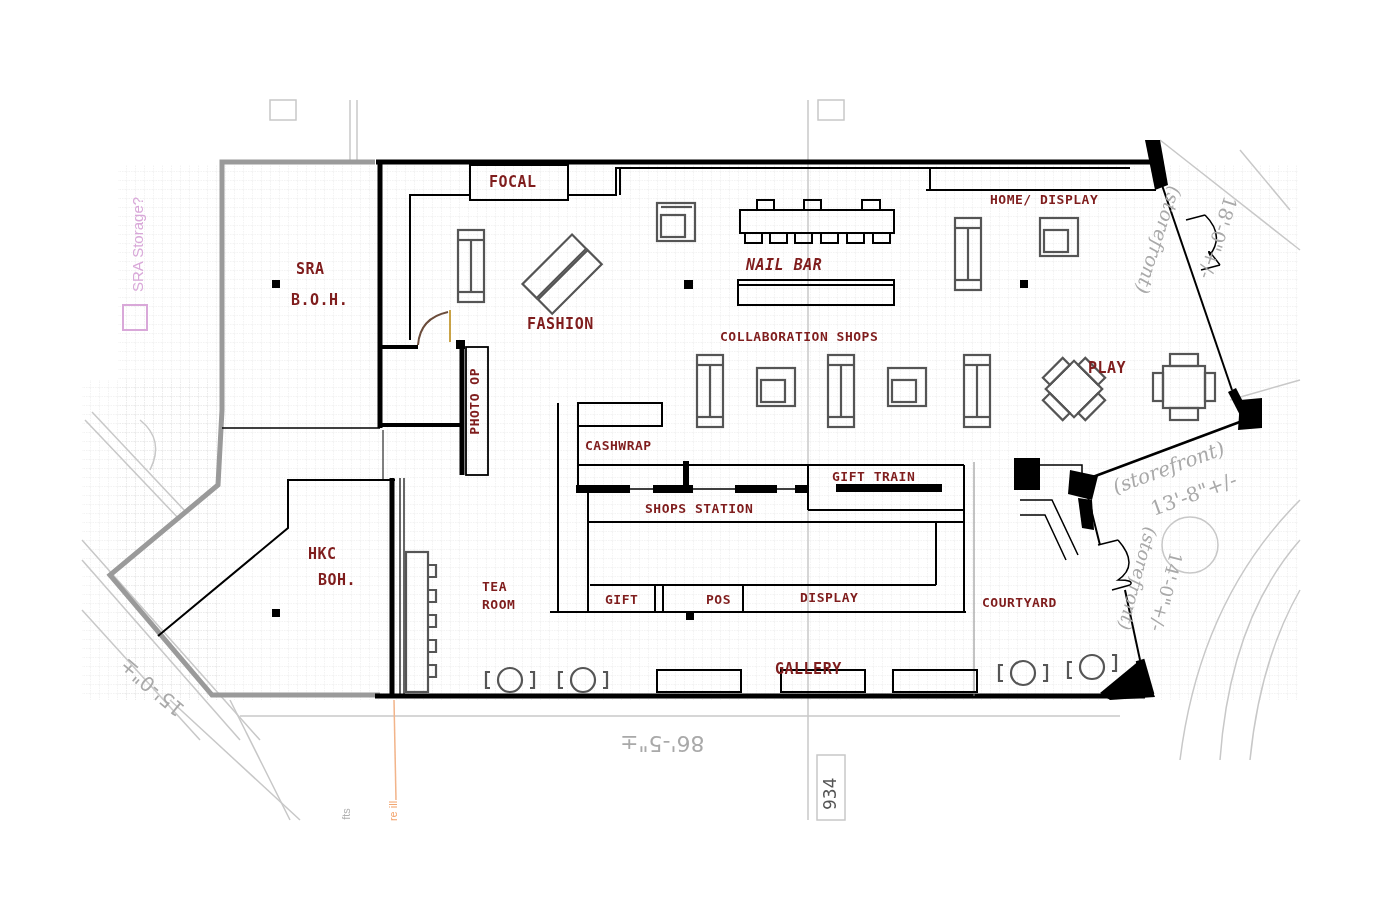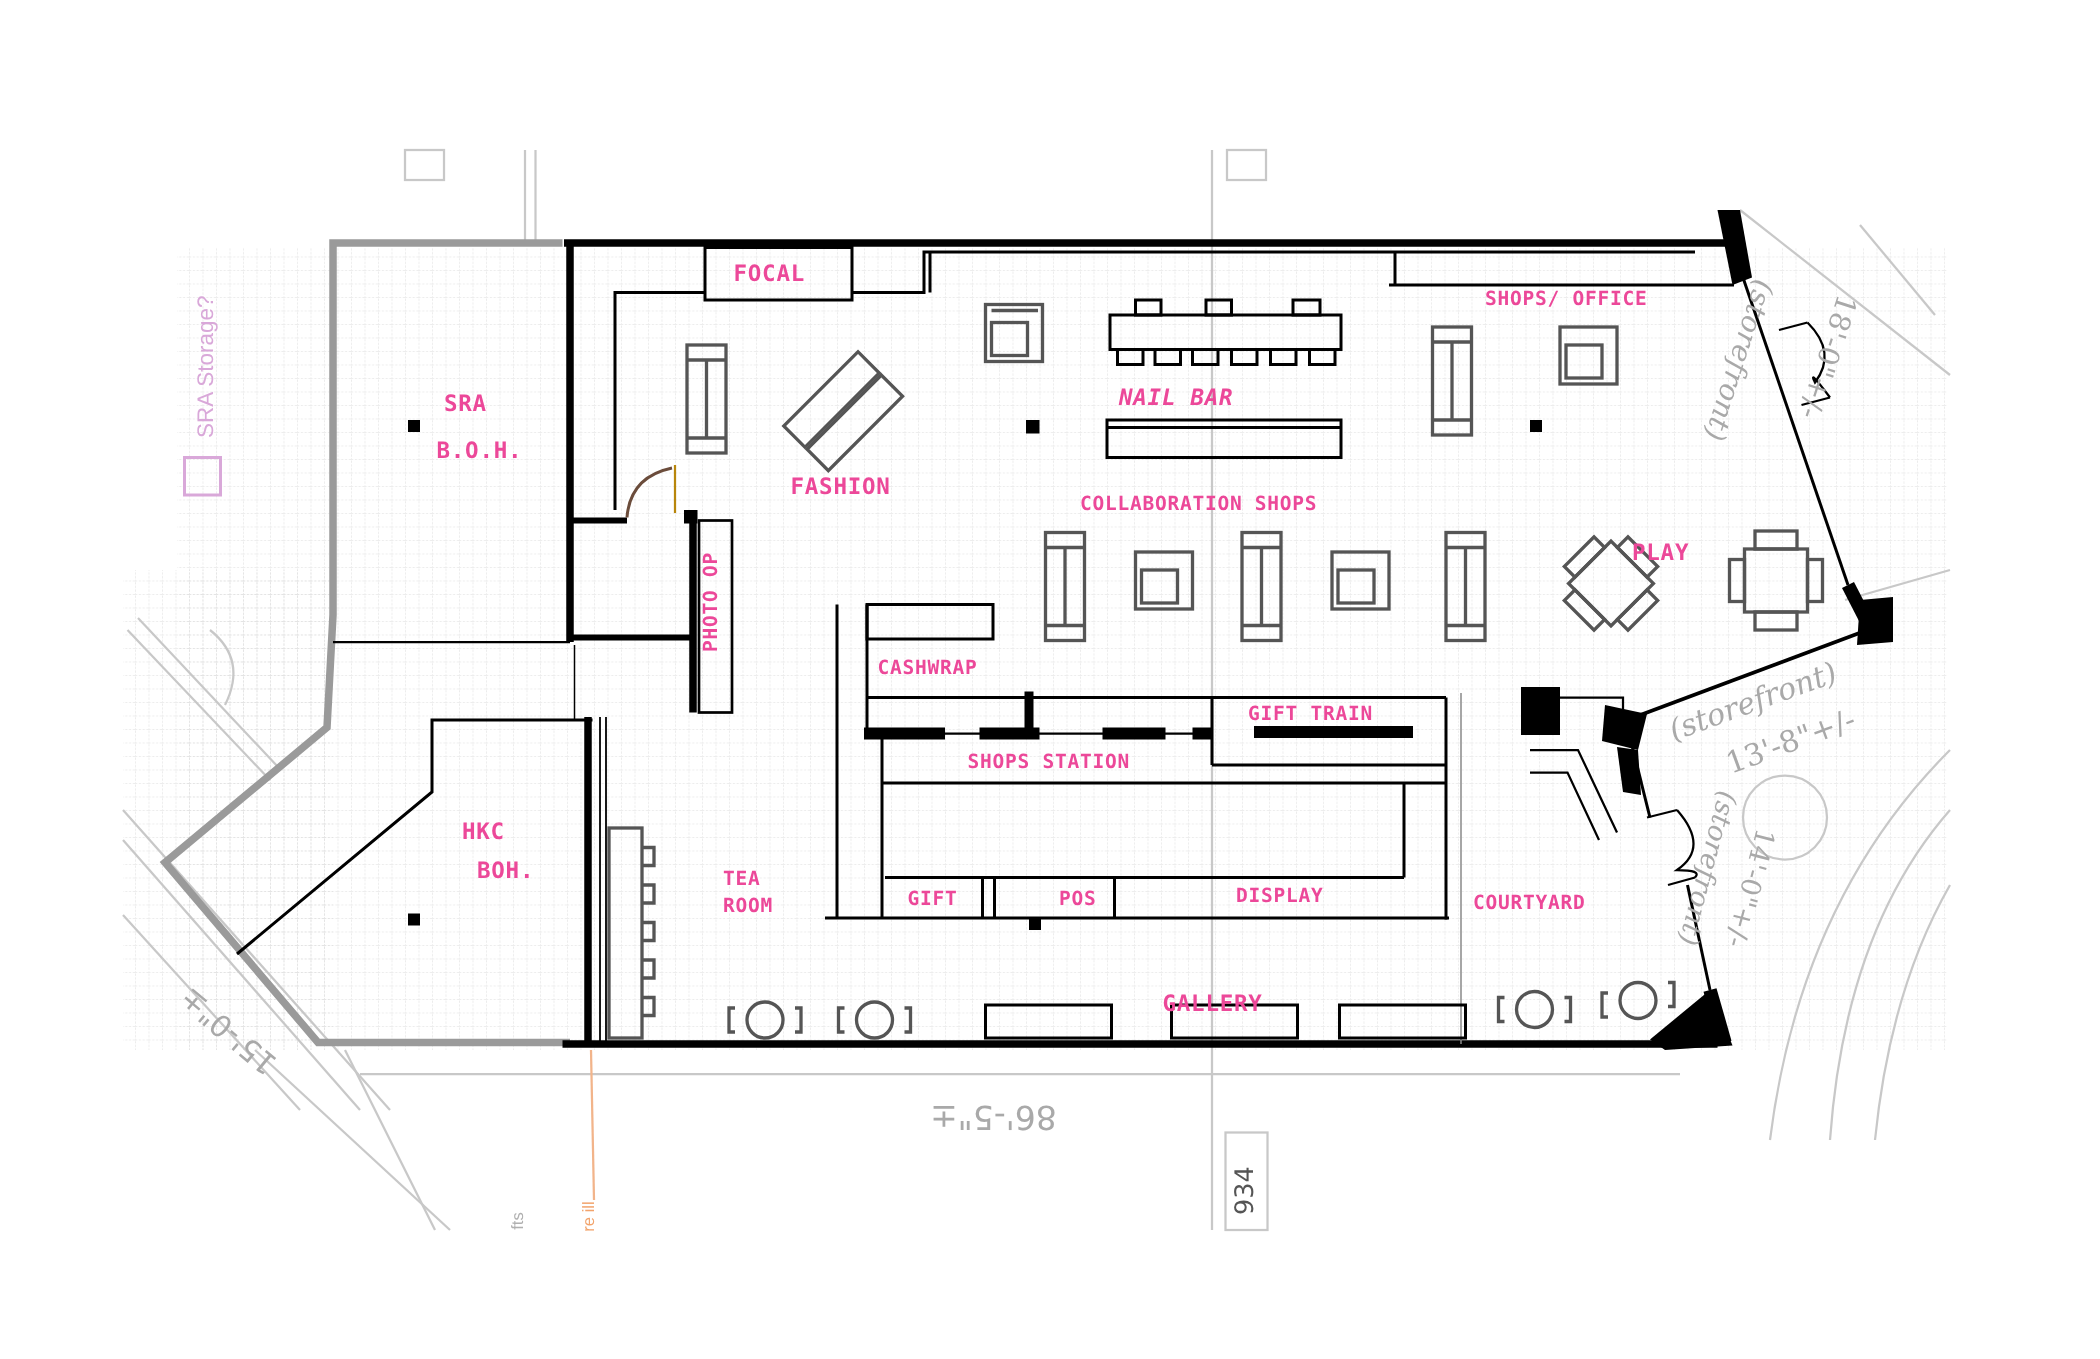--- a/index.html
+++ b/index.html
@@ -1,18 +1,18 @@
 <!DOCTYPE html>
 <html><head>
 <meta charset="utf-8">
 <style>
   html, body { margin:0; padding:0; background:#ffffff; }
   body { width:1400px; height:906px; position:relative; overflow:hidden; font-family:"Liberation Sans", sans-serif; }
   #plan { position:absolute; left:0; top:0; width:1400px; height:906px; }
-  .lbl { position:absolute; font-family:"DejaVu Sans Mono", monospace; font-weight:bold; color:#ec4899; font-size:15px; letter-spacing:0.5px; white-space:nowrap; line-height:1; }
+  .lbl { position:absolute; font-family:"DejaVu Sans Mono", monospace; font-weight:bold; color:#7f1d1d; font-size:15px; letter-spacing:0.5px; white-space:nowrap; line-height:1; }
   .lbl.small { font-size:13px; }
   .ghost { position:absolute; font-family:"DejaVu Serif", serif; color:#a9a9a9; white-space:nowrap; line-height:1; }
   .pink { position:absolute; font-family:"Liberation Sans", sans-serif; color:#d9a8d9; font-size:15px; white-space:nowrap; line-height:1; transform-origin:left top; }
   .orange { position:absolute; font-family:"Liberation Sans", sans-serif; color:#f2a36b; font-size:11px; }
   .greytiny { position:absolute; font-family:"Liberation Sans", sans-serif; color:#b0b0b0; font-size:11px; }
 </style>
 </head>
 <body>
 
 <svg id="plan" viewBox="0 0 1400 906" xmlns="http://www.w3.org/2000/svg">
@@ -230,32 +230,32 @@
   <line x1="394" y1="700" x2="396" y2="800" stroke="#f2b48a" stroke-width="1.5"></line>
 </svg>
 
 <div class="lbl" style="left:296px;top:262px;">SRA</div>
 <div class="lbl" style="left:291px;top:293px;">B.O.H.</div>
 <div class="lbl" style="left:308px;top:547px;">HKC</div>
 <div class="lbl" style="left:318px;top:573px;">BOH.</div>
 <div class="lbl" style="left:489px;top:175px;">FOCAL</div>
 <div class="lbl" style="left:527px;top:317px;">FASHION</div>
 <div class="lbl" style="left:746px;top:258px;font-style:italic;">NAIL BAR</div>
-<div class="lbl small" style="left:990px;top:193px;">SHOPS/ OFFICE</div>
+<div class="lbl small" style="left:990px;top:193px;">HOME/ DISPLAY</div>
 <div class="lbl small" style="left:720px;top:330px;">COLLABORATION SHOPS</div>
 <div class="lbl" style="left:1088px;top:334px;margin-top:27px;">PLAY</div>
 <div class="lbl small" style="left:468px;top:368px;writing-mode:vertical-rl;transform:rotate(180deg);">PHOTO OP</div>
 <div class="lbl small" style="left:585px;top:439px;">CASHWRAP</div>
 <div class="lbl small" style="left:832px;top:470px;">GIFT TRAIN</div>
 <div class="lbl small" style="left:645px;top:502px;">SHOPS STATION</div>
 <div class="lbl small" style="left:482px;top:580px;">TEA</div>
 <div class="lbl small" style="left:482px;top:598px;">ROOM</div>
 <div class="lbl small" style="left:605px;top:593px;">GIFT</div>
 <div class="lbl small" style="left:706px;top:593px;">POS</div>
-<div class="lbl small" style="left:800px;top:591px;margin-left:24px;">DISPLAY</div>
+<div class="lbl small" style="left:800px;top:591px;">DISPLAY</div>
 <div class="lbl small" style="left:982px;top:596px;">COURTYARD</div>
 <div class="lbl" style="left:775px;top:650px;margin-top:12px;">GALLERY</div>
 
 <div class="pink" style="left:130px;top:292px;transform:rotate(-90deg);">SRA Storage?</div>
 <div class="ghost" style="left:1185px;top:190px;font-size:19px;font-style:italic;transform:rotate(108deg);transform-origin:left top;">(storefront)</div>
 <div class="ghost" style="left:1240px;top:200px;font-size:19px;transform:rotate(108deg);transform-origin:left top;">18'-0"+/-</div>
 <div class="ghost" style="left:1110px;top:478px;font-size:20px;font-style:italic;transform:rotate(-20deg);transform-origin:left top;">(storefront)</div>
 <div class="ghost" style="left:1148px;top:500px;font-size:20px;transform:rotate(-20deg);transform-origin:left top;">13'-8"+/-</div>
 <div class="ghost" style="left:1160px;top:530px;font-size:18px;font-style:italic;transform:rotate(105deg);transform-origin:left top;">(storefront)</div>
 <div class="ghost" style="left:1185px;top:555px;font-size:18px;transform:rotate(105deg);transform-origin:left top;">14'-0"+/-</div>

